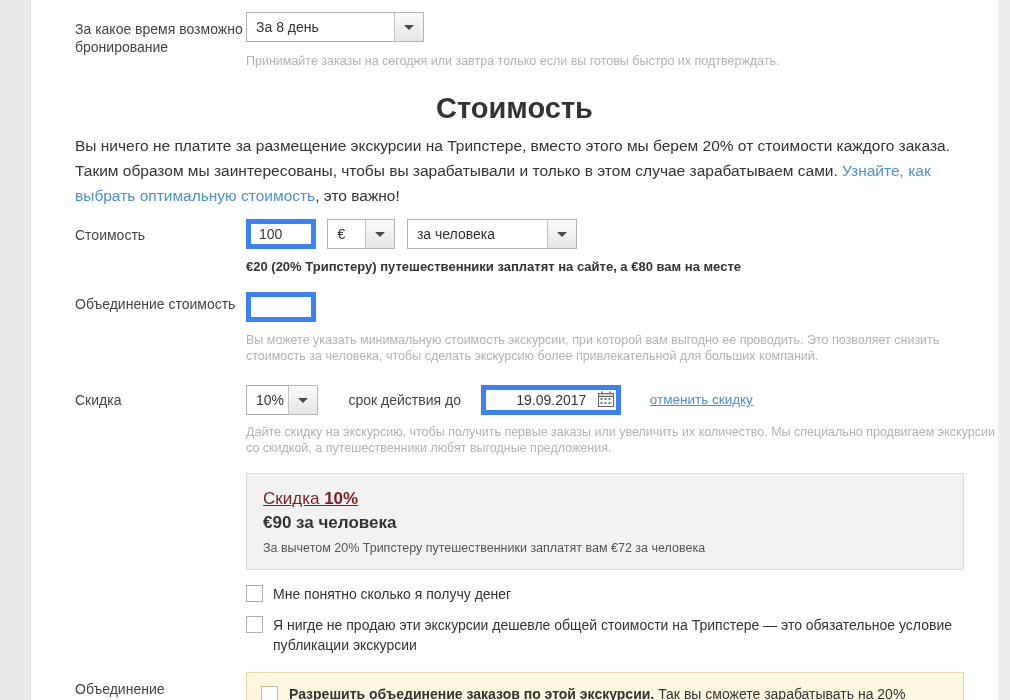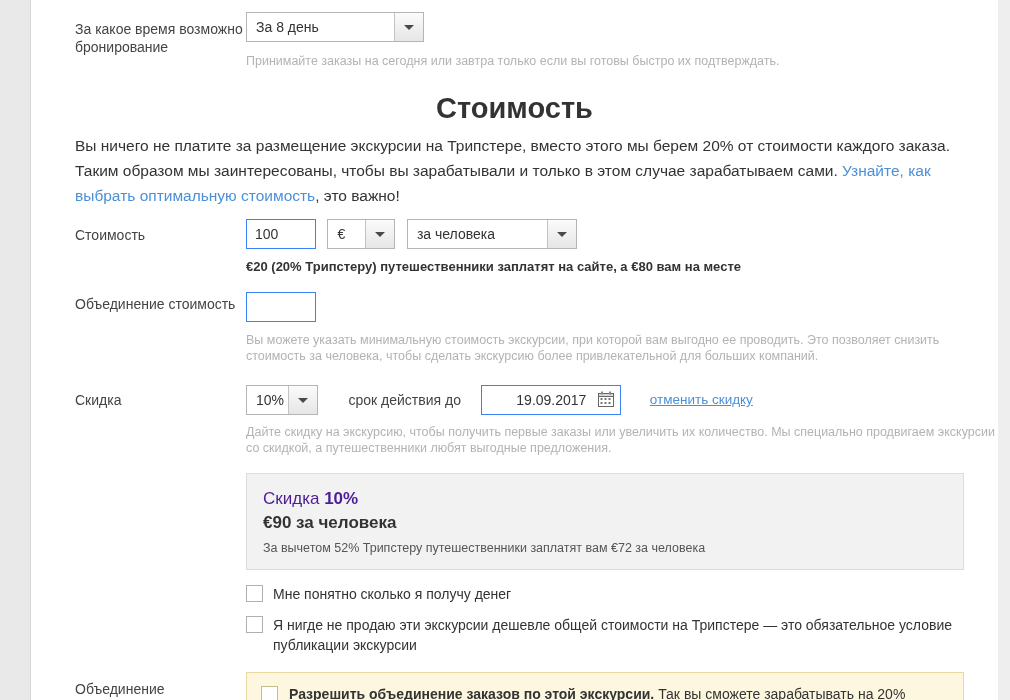--- a/index.html
+++ b/index.html
@@ -95,21 +95,21 @@
     border-left: 5px solid transparent;
     border-right: 5px solid transparent;
     border-top: 5px solid #4a4a4a;
   }
 
   
   .textinput {
     display: inline-block;
     height: 30px;
     box-sizing: border-box;
-    border: 1px solid #3b82f6;
+    border: 5px solid #3b82f6;
     background: #ffffff;
     font-family: "Liberation Sans", sans-serif;
     font-size: 14px;
     color: #333333;
     padding: 0 8px;
     vertical-align: top;
     outline: none;
   }
 
   .hint {
@@ -172,22 +172,23 @@
     position: absolute;
     left: 215px;
     width: 718px;
     box-sizing: border-box;
     background: #f2f2f2;
     border: 1px solid #dcdcdc;
     padding: 13px 16px 14px 16px;
   }
   .summary .l1 {
     font-size: 17px;
-    color: #4c1d95;
+    color: #7f1d1d;
     line-height: 24px;
+    text-decoration: underline;
   }
   .summary .l2 {
     font-size: 17px;
     font-weight: bold;
     color: #333333;
     line-height: 24px;
   }
   .summary .l3 {
     margin-top: 6px;
     font-size: 12.5px;
@@ -321,21 +322,21 @@
         <span class="link-cancel" style="display:inline-block; margin-left:24px; line-height:30px; vertical-align:top;">отменить скидку</span>
       </div>
       <div class="hint" style="position:absolute; left:215px; top:39px; width:752px;">Дайте скидку на экскурсию, чтобы получить первые заказы или увеличить их количество. Мы специально продвигаем экскурсии со скидкой, а путешественники любят выгодные предложения.</div>
     </div>
 
     <div class="summary" style="top:473px;">
       <div class="l1">
         <span>Скидка </span><b>10%</b>
       </div>
       <div class="l2">€90 за человека</div>
-      <div class="l3">За вычетом 52% Трипстеру путешественники заплатят вам €72 за человека</div>
+      <div class="l3">За вычетом 20% Трипстеру путешественники заплатят вам €72 за человека</div>
     </div>
 
     <div class="cbrow" style="top:615px; width:730px;">
       <span class="cbox"></span>
       <span class="cbtext">Я нигде не продаю эти экскурсии дешевле общей стоимости на Трипстере — это обязательное условие публикации экскурсии</span>
     </div>
 
     <div class="cbrow" style="top:584px; width:700px;">
       <span class="cbox"></span>
       <span class="cbtext">Мне понятно сколько я получу денег</span>

